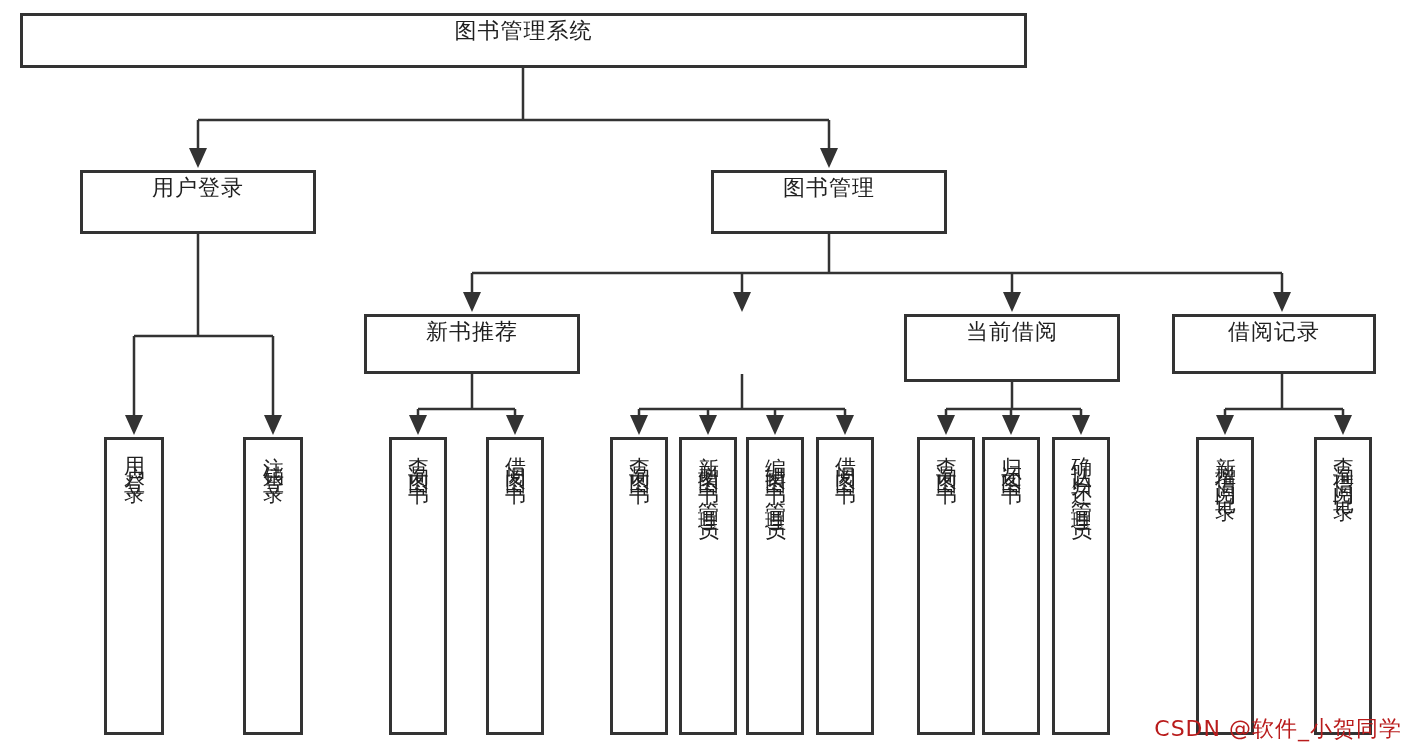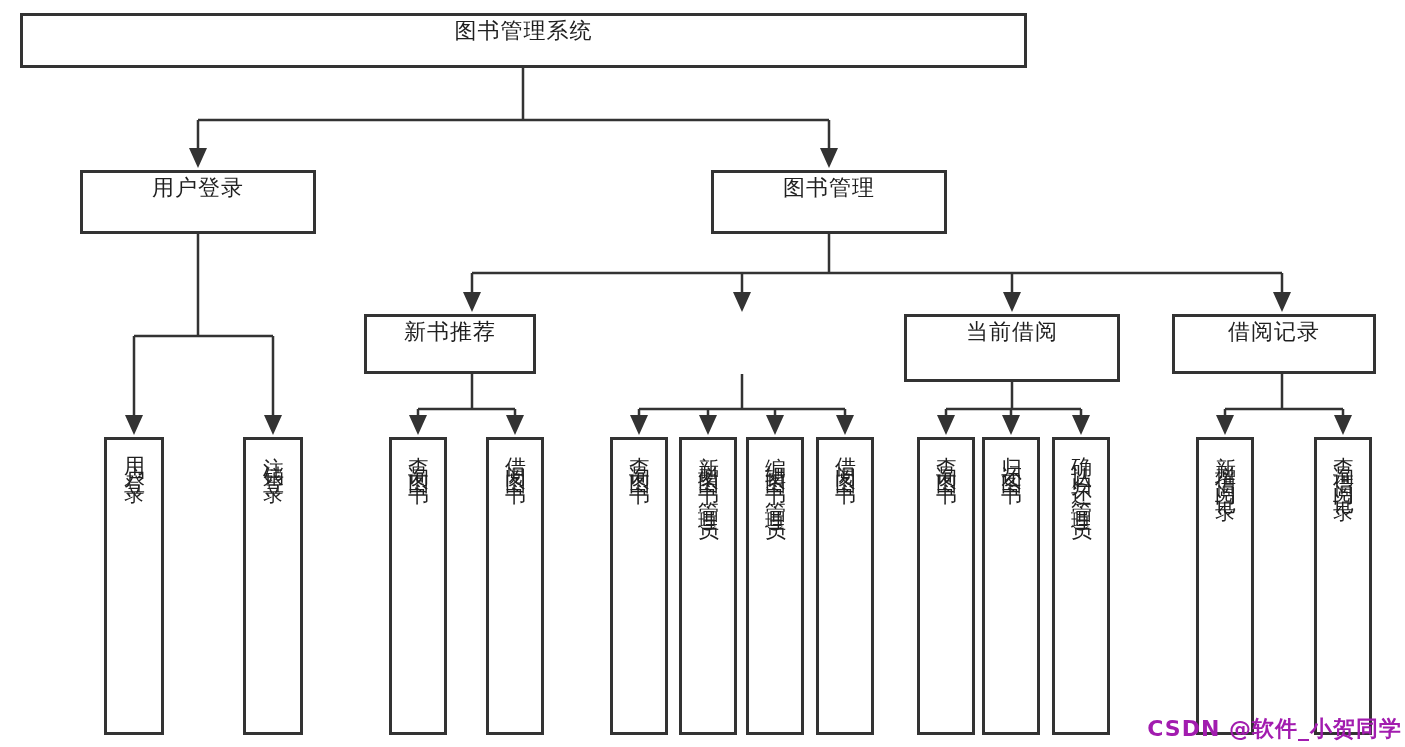--- a/index.html
+++ b/index.html
@@ -42,25 +42,24 @@
     font-size: 21px;
     letter-spacing: 9px;
     line-height: 1;
     white-space: nowrap;
   }
   .watermark {
     position: absolute;
     right: 3px;
     top: 714px;
     font-size: 22px;
-    color: #a21caf;
+    color: #b91c1c;
     letter-spacing: 1px;
     z-index: 3;
     white-space: nowrap;
-    font-weight: bold;
   }
 </style>
 </head>
 <body>
 
 <div class="canvas">
 
   <svg class="connectors" width="1405" height="747" viewBox="0 0 1405 747">
 
     <path fill="none" stroke="#333333" stroke-width="2.5" d="
@@ -124,21 +123,21 @@
     <span>图书管理系统</span>
   </div>
 
   <div class="box hbox" style="left:80px; top:170px; width:236px; height:64px">
     <span>用户登录</span>
   </div>
   <div class="box hbox" style="left:711px; top:170px; width:236px; height:64px">
     <span>图书管理</span>
   </div>
 
-  <div class="box hbox" style="left:364px; top:314px; width:172px; height:60px">
+  <div class="box hbox" style="left:364px; top:314px; width:216px; height:60px">
     <span>新书推荐</span>
   </div>
   <div class="box hbox" style="left:904px; top:314px; width:216px; height:68px">
     <span>当前借阅</span>
   </div>
   <div class="box hbox" style="left:1172px; top:314px; width:204px; height:60px">
     <span>借阅记录</span>
   </div>
 
   <div class="box leaf" style="left:104px; top:437px; width:60px; height:298px">

